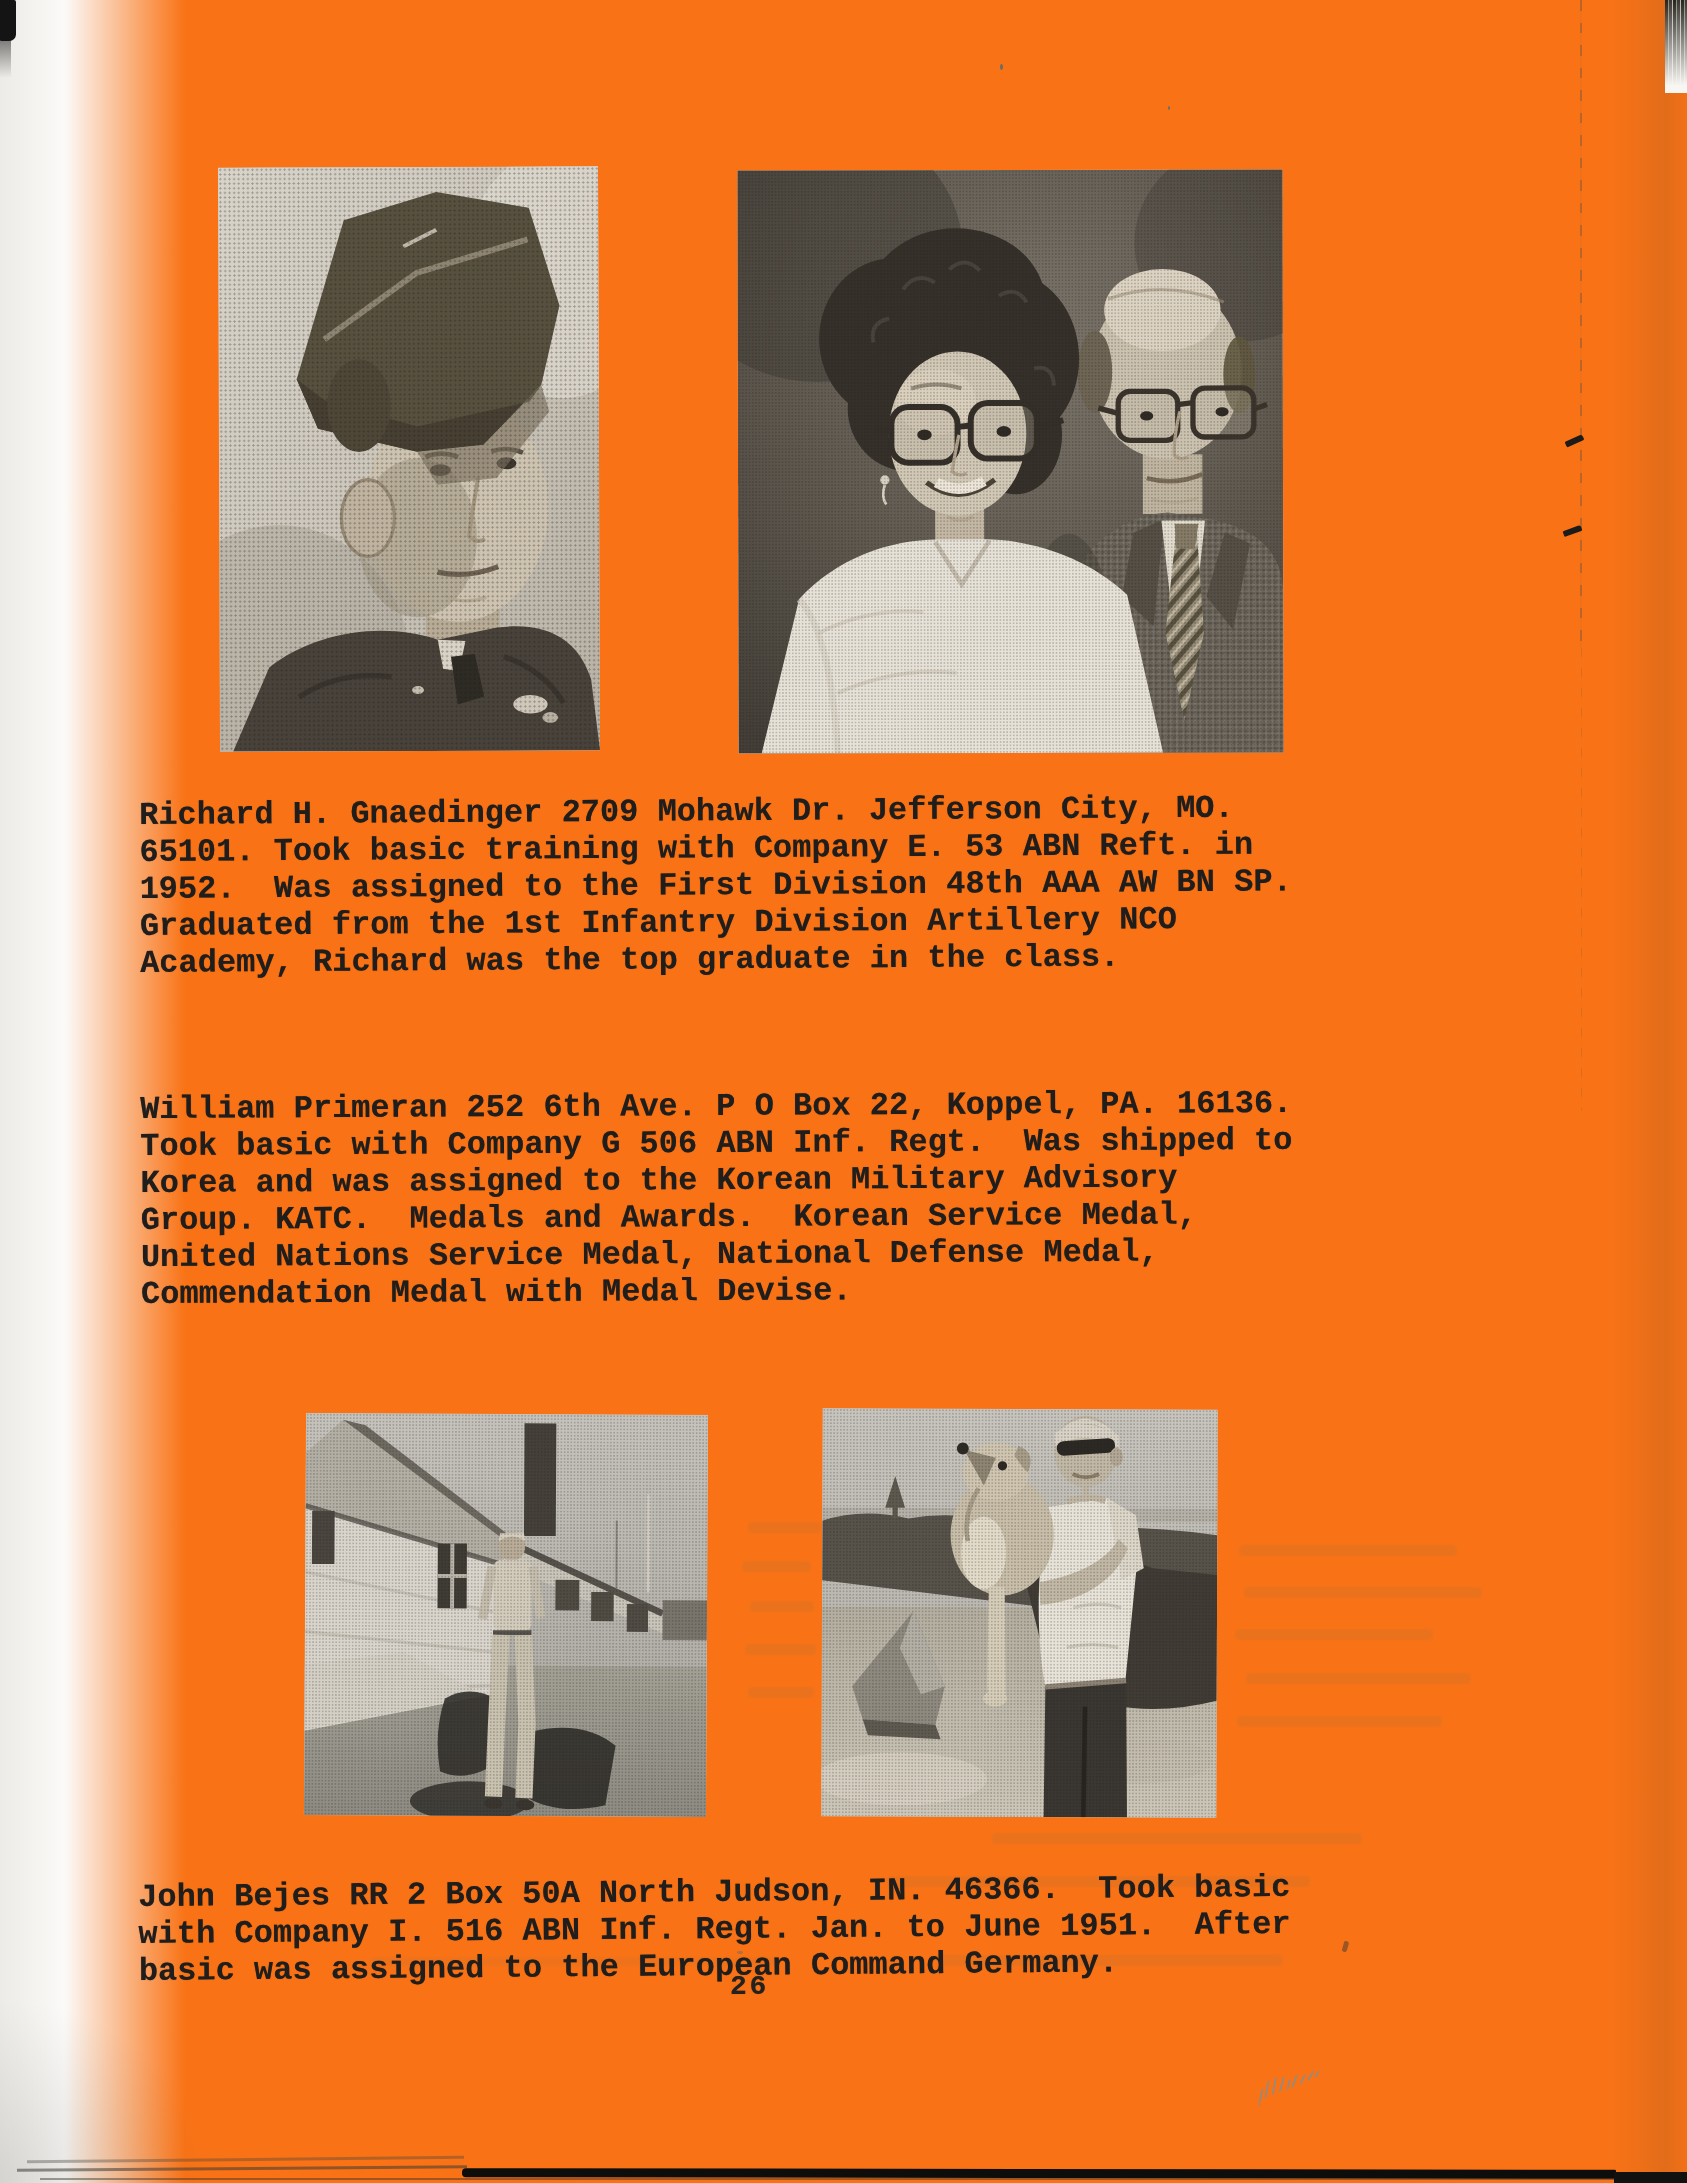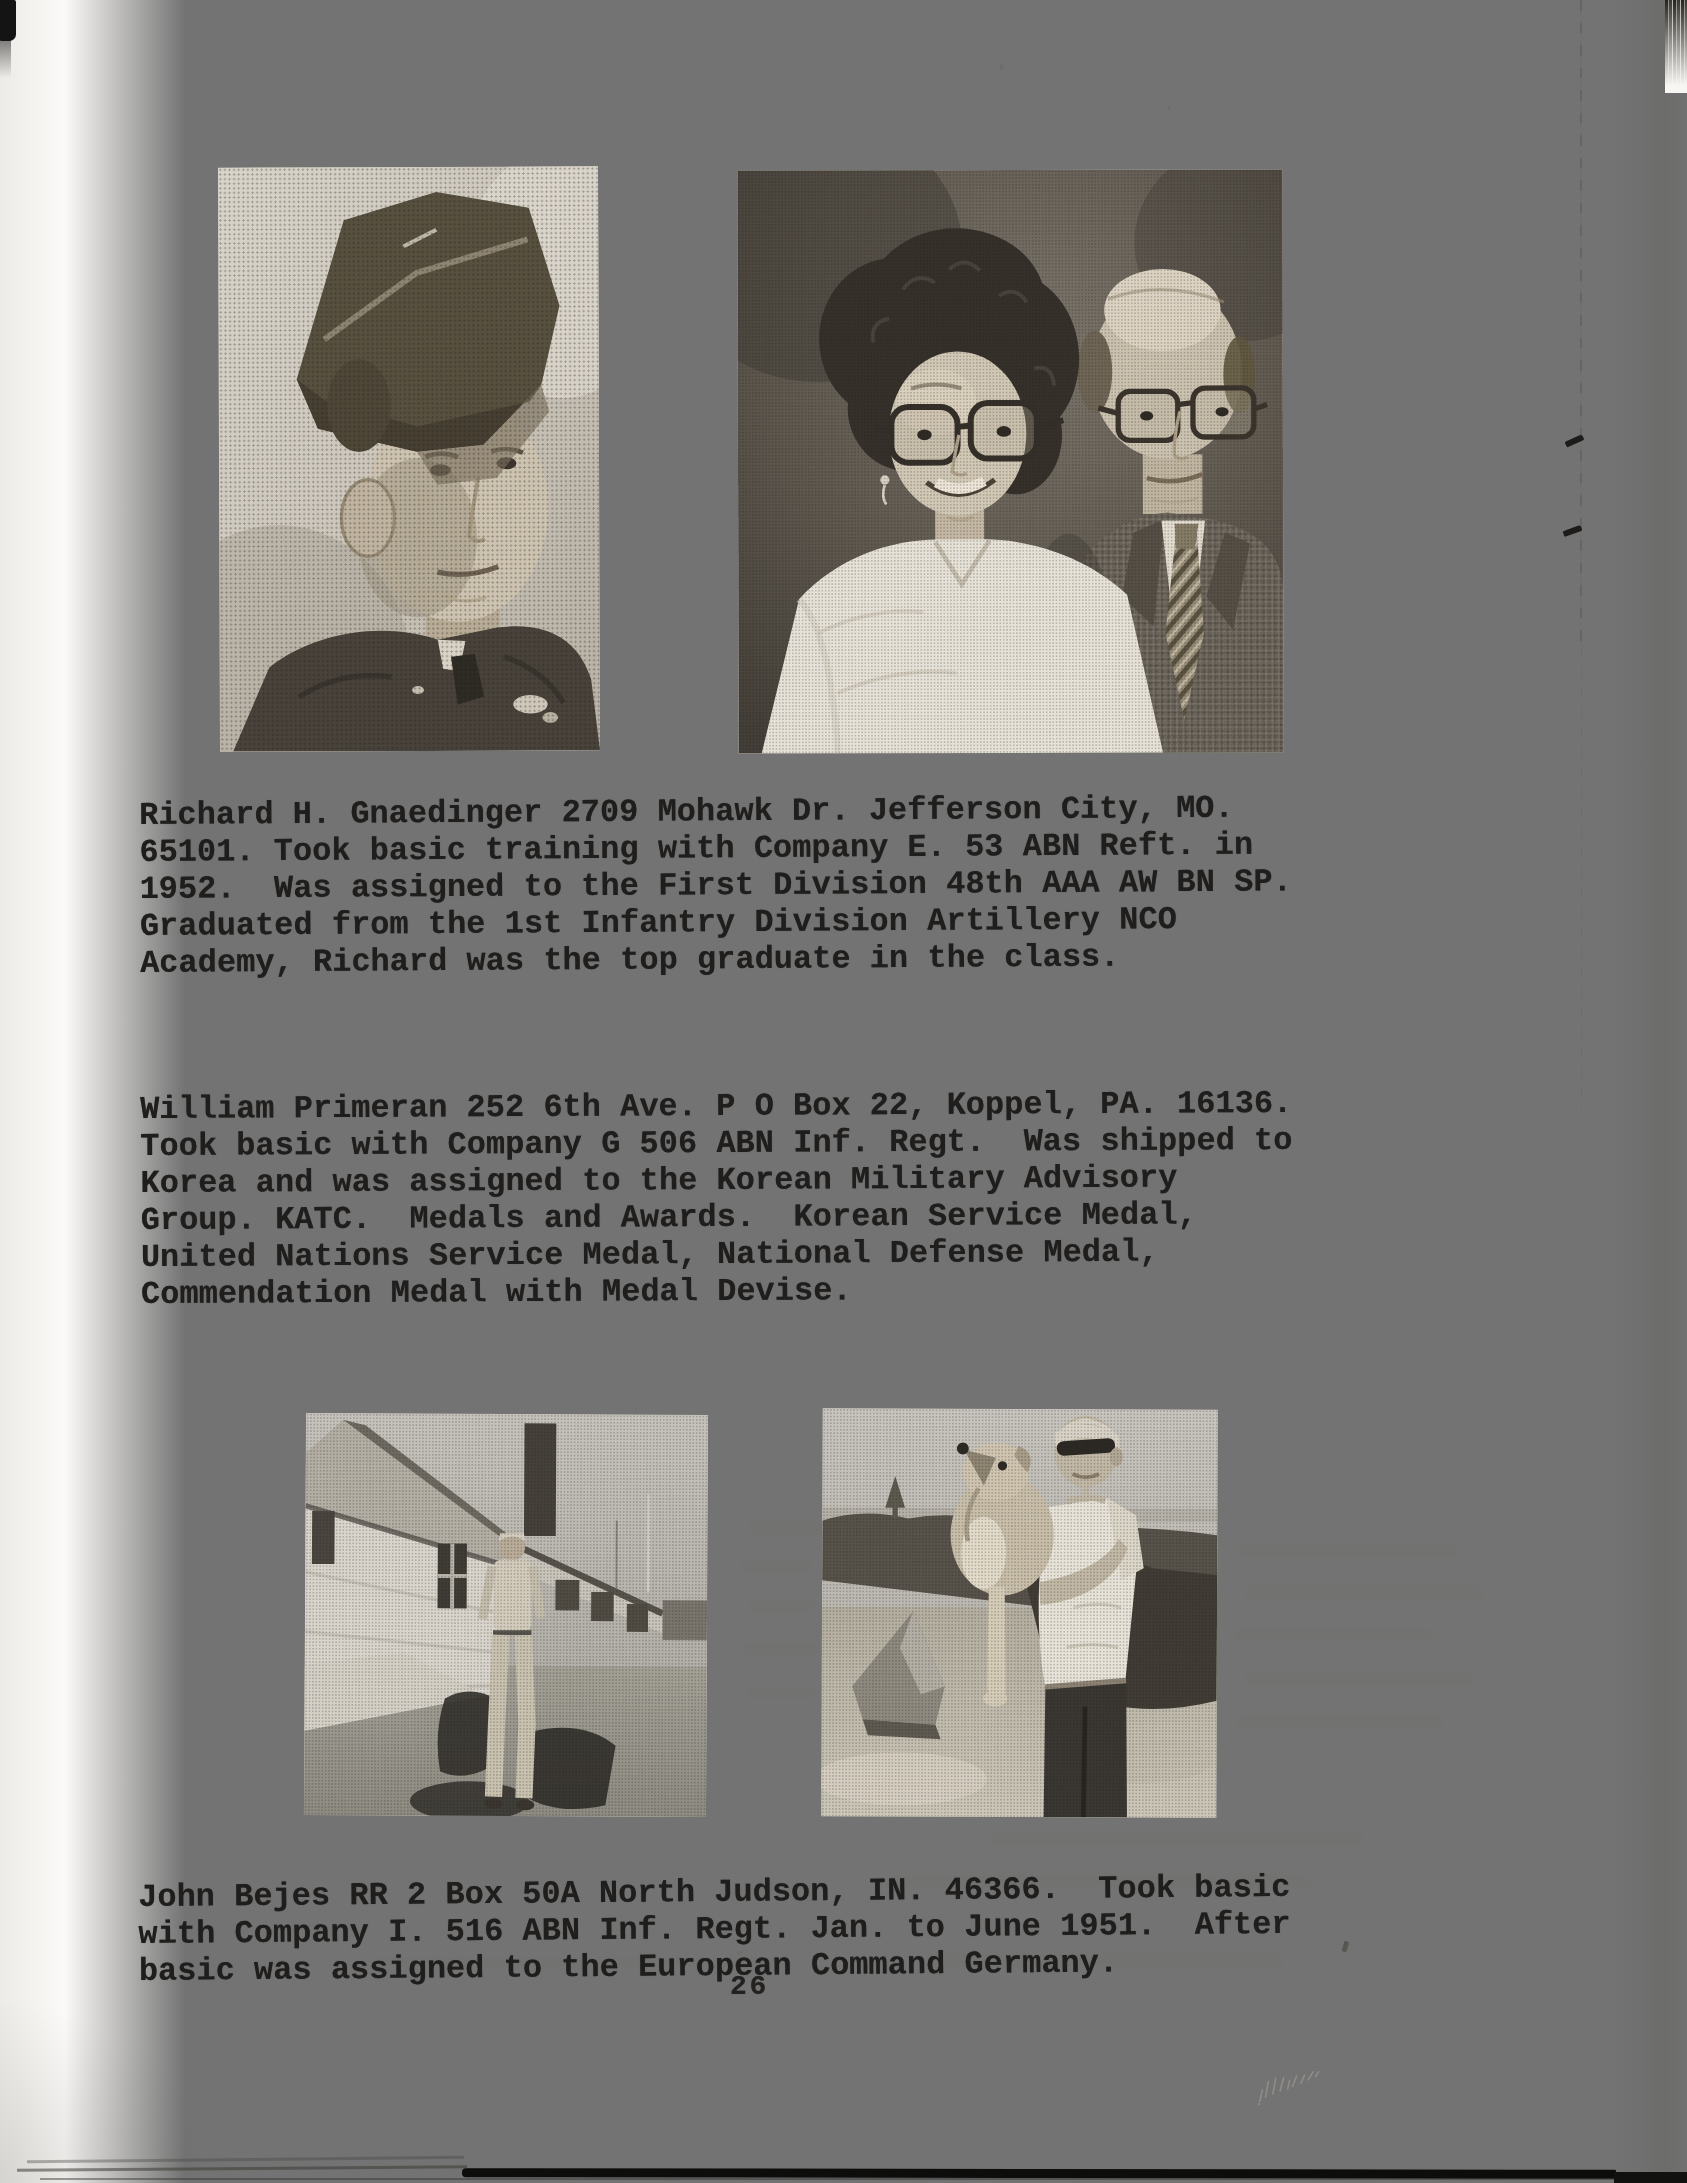--- a/index.html
+++ b/index.html
@@ -2,21 +2,21 @@
 <html style="font-size:10.6px"><head>
 <meta charset="utf-8">
 <style>
   html,body{margin:0;padding:0;}
   body{
     width:1687px;height:2183px;position:relative;overflow:hidden;
     background:#ffffff;
     font-family:"Liberation Mono","DejaVu Sans Mono",monospace;
   }
   .page{
-    position:absolute;inset:0;background:#737373;overflow:hidden;
+    position:absolute;inset:0;background:#f97316;overflow:hidden;
   }
   
   .para{
     position:absolute;
     white-space:pre;
     font-size:32px;
     line-height:37px;
     font-weight:700;
     color:#1f1e1c;
     text-shadow:0 0 0.7px rgba(20,20,20,.55);

